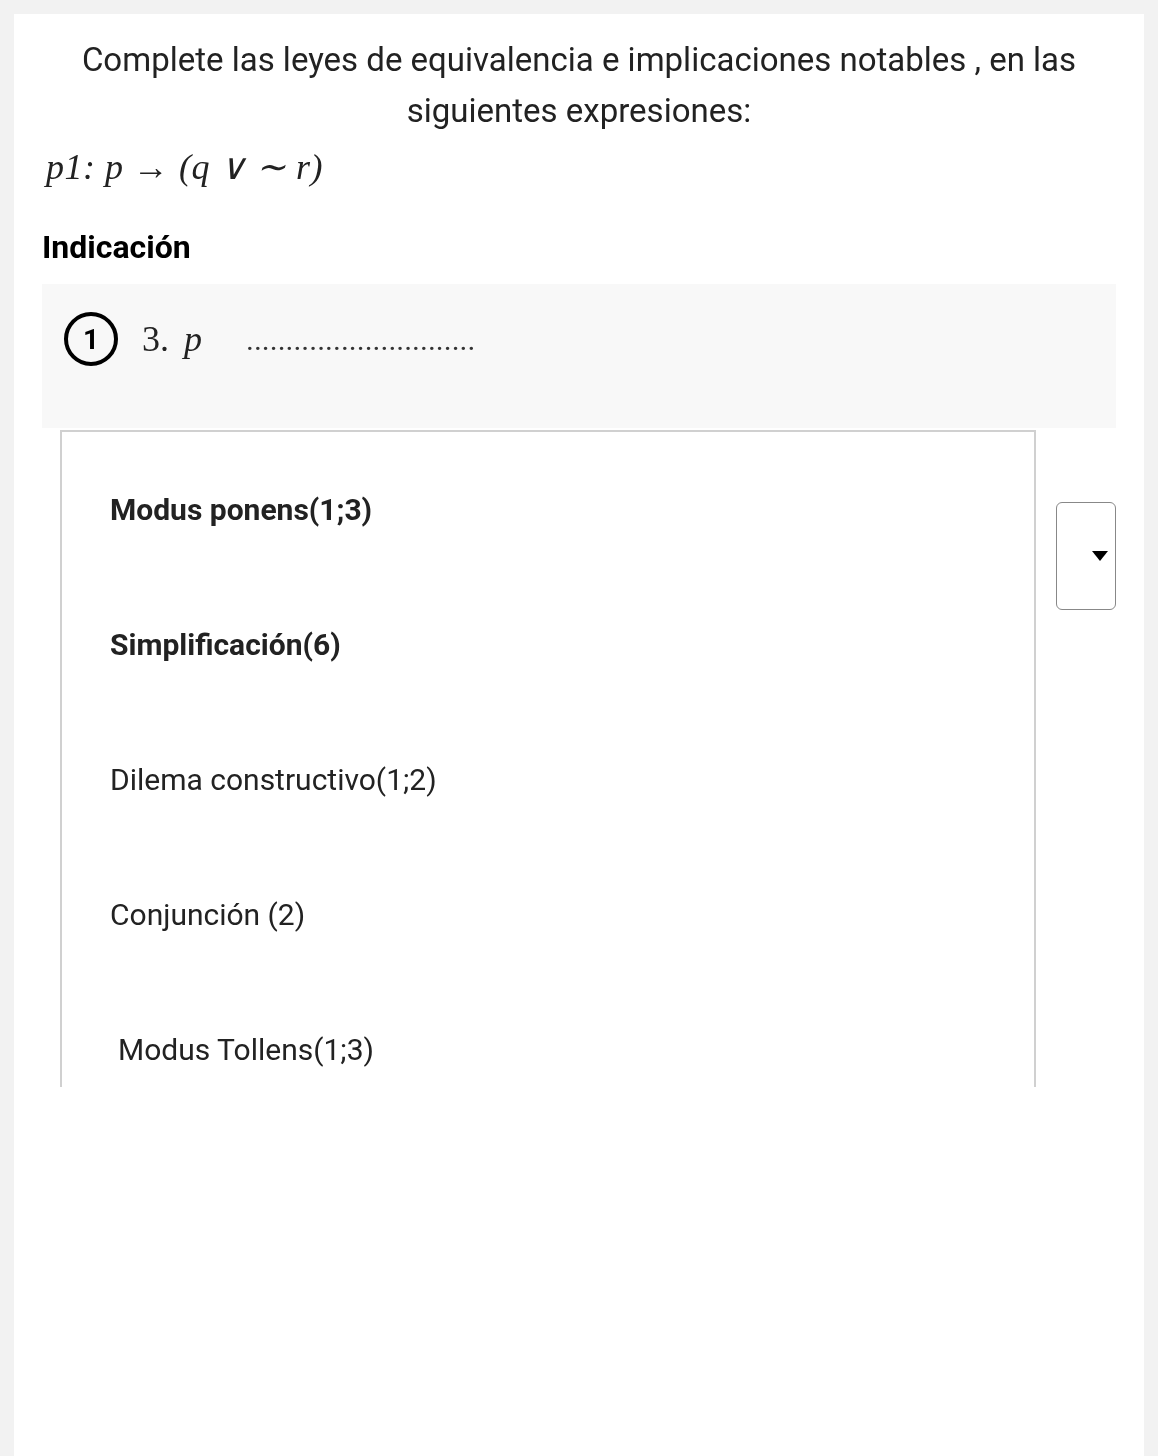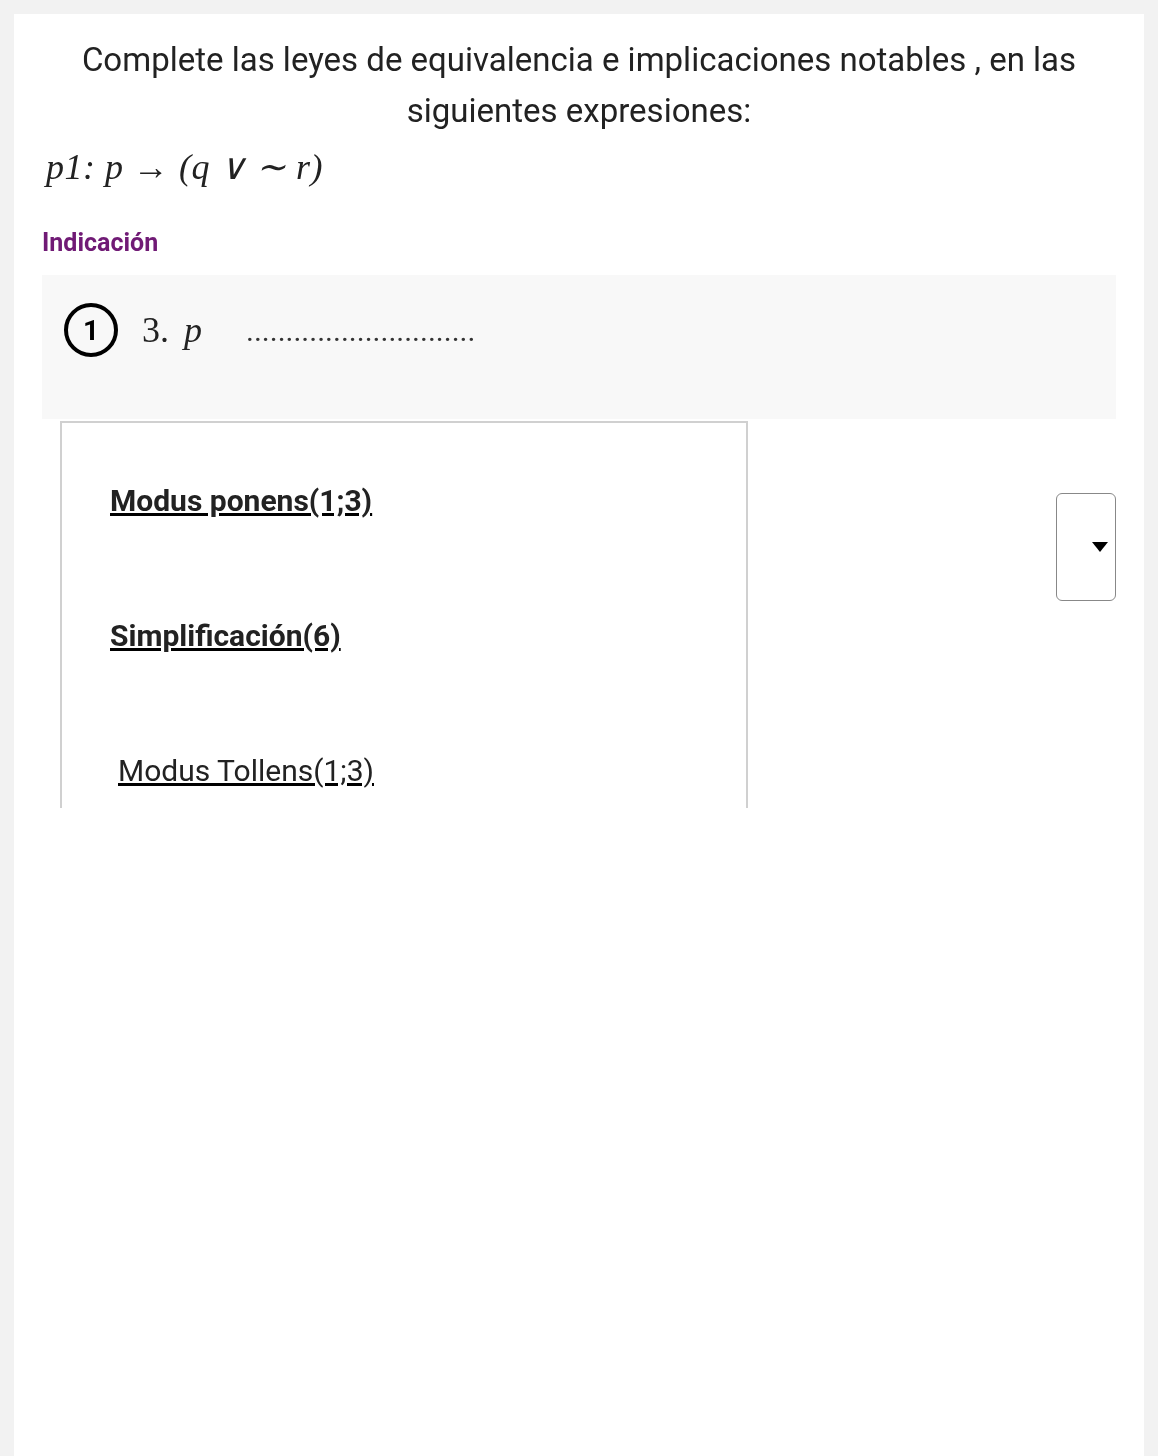--- a/index.html
+++ b/index.html
@@ -38,23 +38,23 @@
       letter-spacing: 0.5px;
     }
     .premise-line .label {
       font-style: italic;
       text-align: right;
     }
     .premise-2 {
       padding-top: 28px;
     }
     .indication-heading {
-      font-size: 25px;
+      font-size: 32px;
       font-weight: 700;
-      color: #701a75;
+      color: #000000;
       padding: 40px 28px 18px 28px;
     }
     .indication-box {
       background: #f8f8f8;
       margin: 0 28px;
       padding: 28px 22px 62px 22px;
       display: flex;
       align-items: center;
       gap: 24px;
     }
@@ -111,26 +111,25 @@
       width: 0;
       height: 0;
       border-left: 8px solid transparent;
       border-right: 8px solid transparent;
       border-top: 10px solid #000;
     }
     .options-panel {
       position: absolute;
       left: 18px;
       top: 2px;
-      width: 688px;
+      width: 976px;
       background: #fff;
       border: 2px solid #d0d0d0;
       border-bottom: none;
       padding: 40px 0 0 0;
-      text-decoration: underline;
     }
     .option-item {
       padding: 20px 48px 80px 48px;
       font-size: 30px;
       color: #222;
       cursor: pointer;
     }
     .option-item.bold {
       font-weight: 700;
     }
@@ -164,17 +163,19 @@
     <div class="step-dots">.............................</div>
   </div>
 
   <div class="dropdown-area">
     <div class="dropdown-native">
       <div class="caret-down-icon"></div>
     </div>
     <div class="options-panel">
       <div class="option-item bold">Modus ponens(1;3)</div>
       <div class="option-item bold">Simplificación(6)</div>
+      <div class="option-item">Dilema constructivo(1;2)</div>
+      <div class="option-item">Conjunción (2)</div>
       <div class="option-item last">Modus Tollens(1;3)</div>
     </div>
   </div>
 
 </div>
 
 </body></html>

